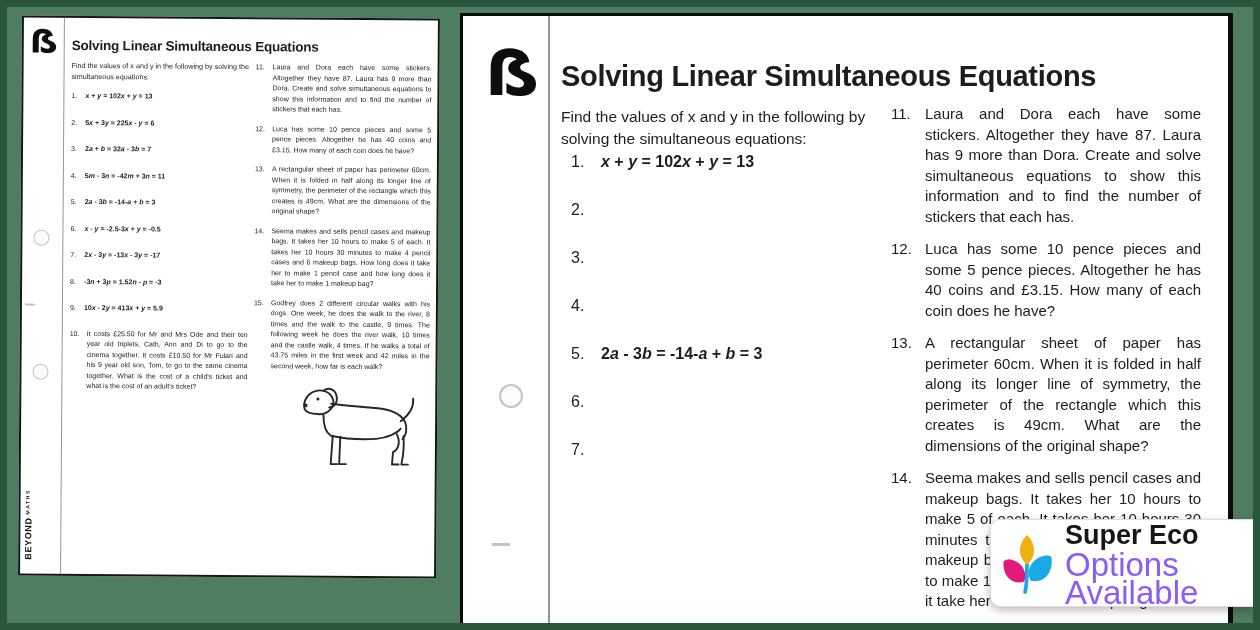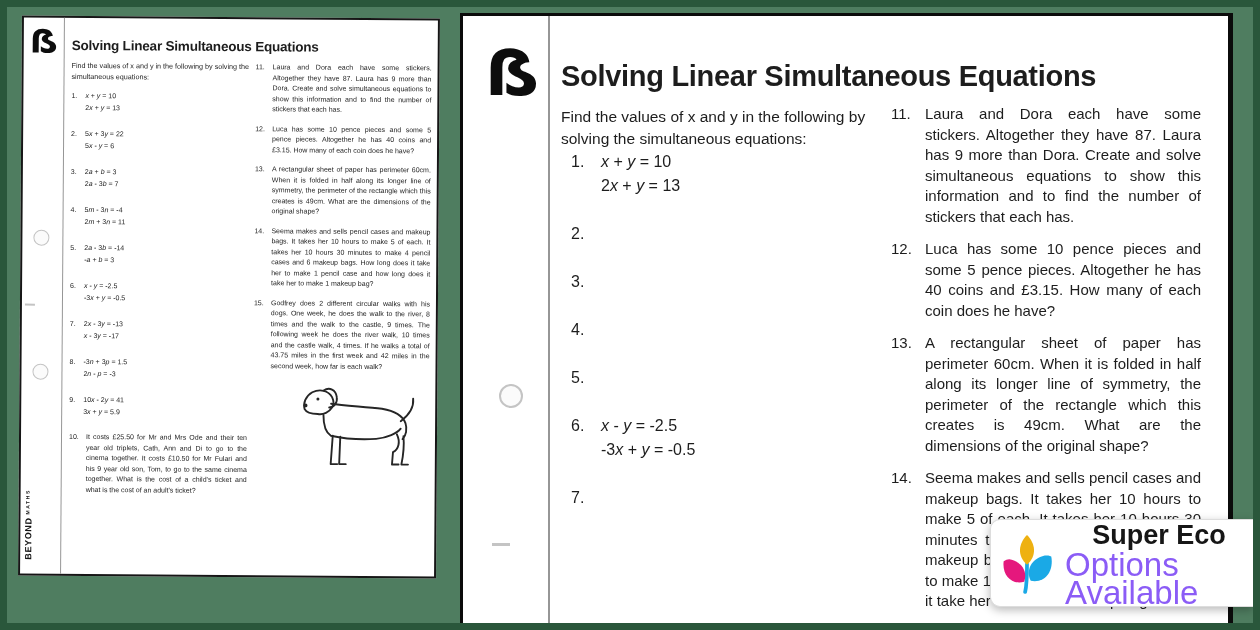--- a/index.html
+++ b/index.html
@@ -23,21 +23,21 @@
   .page-right .hole{width:20px;height:20px;border-width:2px;}
   .tick{position:absolute;background:var(--hole_ring);}
   
   .lp-content{position:absolute;left:48px;top:20px;right:6px;}
   .lp-title{font-size:13.5px;font-weight:700;letter-spacing:-.2px;}
   .lp-cols{display:flex;gap:6px;margin-top:8px;}
   .lp-c1{width:178px;flex:none;}
   .lp-c2{flex:1;min-width:0;}
   .pg-sm .intro{font-size:7.2px;line-height:10.5px;margin-bottom:8px;}
   .eq-item{display:flex;}
-  .eq-lines{display:flex;flex-direction:column;}
+  .eq-lines{display:flex;flex-direction:row;font-weight:bold;}
   .pg-sm .eq-item{margin-bottom:15px;}
   .pg-sm .eq-item .num{width:14px;flex:none;font-size:7px;line-height:11.5px;}
   .pg-sm .eq{font-size:7px;line-height:11.5px;}
   .prob{display:flex;}
   .pg-sm .prob{margin-bottom:9px;}
   .pg-sm .prob .num{width:17px;flex:none;font-size:7px;line-height:10.5px;}
   .pg-sm .prob .ptext{font-size:7px;line-height:10.5px;text-align:justify;min-width:0;flex:1;}
   .q10{margin-top:7px;}
   .eq i{font-style:italic;}
   .dog{display:block;margin:2px 2px 0 auto;}
@@ -51,21 +51,21 @@
   .rp-probs{position:absolute;left:428px;top:88px;width:310px;}
   .pg-lg .prob{margin-bottom:12px;}
   .pg-lg .prob .num{width:34px;flex:none;font-size:15px;line-height:20.5px;}
   .pg-lg .prob .ptext{font-size:15px;line-height:20.5px;text-align:justify;min-width:0;flex:1;}
   
   .eco-badge{position:absolute;left:983px;top:512px;right:0;height:88px;background:#fff;
              border:1px solid #ddd;border-right:none;border-radius:10px 0 0 10px;
              box-shadow:0 3px 10px rgba(0,0,0,.28);z-index:5;display:flex;align-items:center;
              padding-left:8px;box-sizing:border-box;}
   .leaf-wrap{width:56px;height:62px;flex:none;margin-right:10px;}
-  .badge-text .t1{font-size:27px;font-weight:700;line-height:31px;color:#161616;text-align:center;}
+  .badge-text .t1{font-size:27px;font-weight:700;line-height:31px;color:#161616;}
   .badge-text .t2{font-size:33px;line-height:28px;color:#8b5cf6;}
 </style>
 </head>
 <body>
 
 <div class="scene">
 
   <div class="page page-left pg-sm">
     <div class="divider"></div>
     <div class="logo">ẞ</div>
@@ -230,28 +230,28 @@
         <div class="eq-item">
           <span class="num">3.</span>
         </div>
 
         <div class="eq-item">
           <span class="num">4.</span>
         </div>
 
         <div class="eq-item">
           <span class="num">5.</span>
+          <span class="eq-lines">
+            <span class="eq eq-ital">2<i>a</i> - 3<i>b</i> = -14</span>
+            <span class="eq eq-ital">-<i>a</i> + <i>b</i> = 3</span>
+          </span>
         </div>
 
         <div class="eq-item">
           <span class="num">6.</span>
-          <span class="eq-lines">
-            <span class="eq eq-ital"><i>x</i> - <i>y</i> = -2.5</span>
-            <span class="eq eq-ital">-3<i>x</i> + <i>y</i> = -0.5</span>
-          </span>
         </div>
 
         <div class="eq-item">
           <span class="num">7.</span>
         </div>
       </div>
 
     <div class="rp-probs">
 
         <div class="prob">

